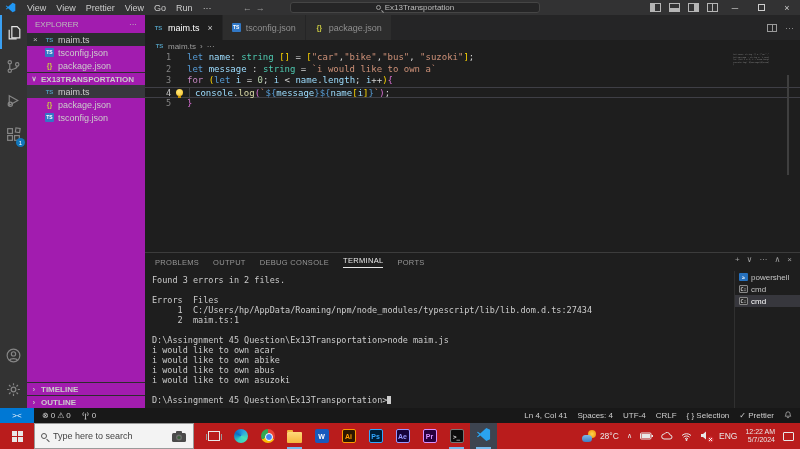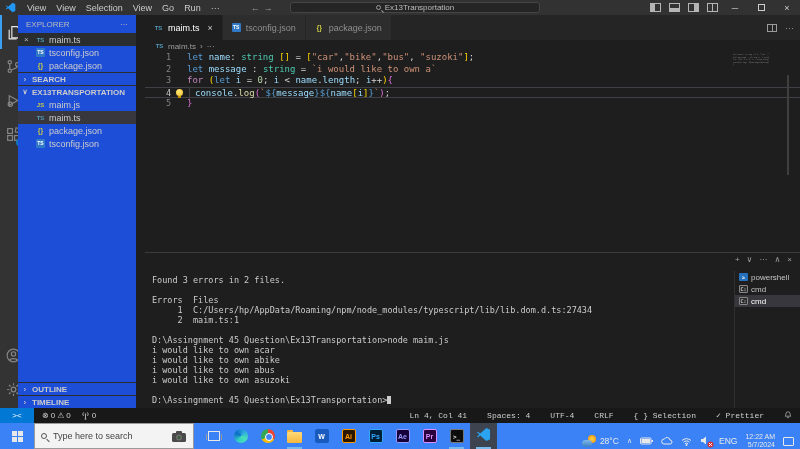--- a/index.html
+++ b/index.html
@@ -35,21 +35,21 @@
   .act-item { width:27px; height:34px; display:flex; align-items:center; justify-content:center;
     position:relative; }
   .act-item.active { border-left:2px solid #3aa0f3; }
   .act-item svg { width:17px; height:17px; stroke:#868686; fill:none; stroke-width:1.1; }
   .act-item.active svg { stroke:#e7e7e7; }
   .act-badge { position:absolute; right:2px; bottom:4px; min-width:9px; height:9px; border-radius:50%;
     background:#1177bb; color:#fff; font-size:6px; display:flex; align-items:center; justify-content:center; }
   #act-bottom { position:absolute; bottom:2px; left:0; width:27px; }
 
   
-  #sidebar { position:absolute; left:18px; top:15px; width:118px; bottom:41px; background:#1d4ed8;
+  #sidebar { position:absolute; left:27px; top:15px; width:118px; bottom:41px; background:#a21caf;
     font-size:9px; color:#cccccc; overflow:hidden; }
   #sidebar-header { height:18px; display:flex; align-items:center; justify-content:space-between;
     padding:0 8px; color:#bbbbbb; font-size:8px; }
   .sec-header { height:13px; display:flex; align-items:center; font-weight:bold; font-size:8px;
     color:#cccccc; padding-left:3px; gap:3px; border-top:1px solid #2d2d2d; }
   .sec-chev { font-size:7px; color:#cccccc; width:8px; text-align:center; }
   .file-row { height:13px; display:flex; align-items:center; padding-left:18px; gap:4px;
     color:#cccccc; white-space:nowrap; }
   .file-row.selected { background:#37373d; }
   .file-row.open-active { background:#2a2d2e; }
@@ -118,26 +118,26 @@
     color:#fff; flex:0 0 auto; font-family:"DejaVu Sans Mono",monospace; }
   .tl-ic.ps { background:#2671be; }
   .tl-ic.cmd { background:#2b2b2b; border:1px solid #888; line-height:6px; }
 
   
   #statusbar { position:absolute; left:0; bottom:26px; right:0; height:15px; background:#181818;
     display:flex; align-items:center; font-size:8px; color:#cfcfcf; }
   #remote-btn { width:34px; height:15px; background:#0078d4; color:#ffffff; display:flex;
     align-items:center; justify-content:center; font-size:8px; margin-right:8px; }
   .sb-item { margin-right:10px; display:flex; align-items:center; gap:2px; }
-  #sb-right { margin-left:auto; display:flex; align-items:center; gap:10px; padding-right:8px;font-family:Liberation Mono, monospace; }
+  #sb-right { margin-left:auto; display:flex; align-items:center; padding-right:8px; }
   .bell { width:8px; height:8px; }
 
   
-  #taskbar { position:absolute; left:0; bottom:0; right:0; height:26px; background:#3b82f6;
-    display:flex; align-items:flex-end; }
+  #taskbar { position:absolute; left:0; bottom:0; right:0; height:26px; background:#b91c1c;
+    display:flex; align-items:center; }
   #start-btn { width:34px; height:26px; display:flex; align-items:center; justify-content:center; }
   .win-logo { width:11px; height:11px; display:grid; grid-template-columns:5px 5px; gap:1px; }
   .win-logo div { background:#e8e8e8; }
   #tb-search { width:160px; height:26px; background:#f3f3f3; border:1px solid #9a9a9a; display:flex;
     align-items:center; gap:6px; padding:0 6px; color:#444; font-size:9px; }
   .mag-dark { display:inline-block; width:6px; height:6px; border:1px solid #555; border-radius:50%;
     position:relative; flex:0 0 auto; }
   .mag-dark::after { content:""; position:absolute; width:4px; height:1px; background:#555;
     transform:rotate(45deg); left:4px; top:6px; }
   #tb-search .camera { margin-left:auto; }
@@ -185,21 +185,21 @@
 </style>
 </head>
 <body>
 
 <div id="app">
 
   <div id="titlebar">
     <svg id="vscode-logo" viewBox="0 0 16 16">
       <path d="M11 1 4.5 7 2 5 1 5.7 3.5 8 1 10.3 2 11l2.5-2L11 15l4-2V3z" fill="#2196f3"></path>
     </svg>
-    <div id="menus"><span class="menu-item">View</span><span class="menu-item">View</span><span class="menu-item">Selection</span><span class="menu-item">View</span><span class="menu-item">Go</span><span class="menu-item">Run</span><span class="menu-item">···</span></div>
+    <div id="menus"><span class="menu-item">View</span><span class="menu-item">View</span><span class="menu-item">Prettier</span><span class="menu-item">View</span><span class="menu-item">Go</span><span class="menu-item">Run</span><span class="menu-item">···</span></div>
     <span class="nav-arrows"><span>←</span><span>→</span></span>
     <div id="title-search">
       <span class="mag"></span>
       <span>Ex13Transportation</span>
     </div>
     <div id="title-right">
       <span class="layout-ic l"></span>
       <span class="layout-ic b"></span>
       <span class="layout-ic r"></span>
       <span class="layout-ic g"></span>
@@ -271,52 +271,44 @@
         </div>
         <div class="file-row">
           <span class="fi fi-tile">TS</span>
           <span>tsconfig.json</span>
         </div>
         <div class="file-row">
           <span class="fi fi-json">{}</span>
           <span>package.json</span>
         </div>
         <div class="sec-header">
-          <span class="sec-chev">›</span>
-          <span>SEARCH</span>
-        </div>
-        <div class="sec-header">
           <span class="sec-chev">∨</span>
           <span>EX13TRANSPORTATION</span>
-        </div>
-        <div class="file-row">
-          <span class="fi fi-js">JS</span>
-          <span>maim.js</span>
         </div>
         <div class="file-row selected">
           <span class="fi fi-ts">TS</span>
           <span>maim.ts</span>
         </div>
         <div class="file-row">
           <span class="fi fi-json">{}</span>
           <span>package.json</span>
         </div>
         <div class="file-row">
           <span class="fi fi-tile">TS</span>
           <span>tsconfig.json</span>
         </div>
       </div>
     <div id="sidebar-bottom">
         <div class="sec-header">
           <span class="sec-chev">›</span>
-          <span>OUTLINE</span>
+          <span>TIMELINE</span>
         </div>
         <div class="sec-header">
           <span class="sec-chev">›</span>
-          <span>TIMELINE</span>
+          <span>OUTLINE</span>
         </div>
       </div>
   </div>
 
   <div id="editor">
     <div id="tabbar">
         <div class="tab active">
           <span class="fi fi-ts">TS</span>
           <span>maim.ts</span>
           <span class="tab-close">×</span>
@@ -366,20 +358,27 @@
         <div class="code-line">
           <span class="ln">5</span>
           <span class="code-margin"></span>
           <span class="code-text"><span class="tk-pu">}</span></span>
         </div>
       </div>
     <div id="minimap"><div style="color: rgb(138, 138, 138);">let name: string [] = ["car","bike","bus", "suzoki"];</div><div style="color: rgb(138, 138, 138);">let message : string = `i would like to own a`</div><div style="color: rgb(138, 138, 138);">for (let i = 0; i &lt; name.length; i++){</div><div style="color: rgb(138, 138, 138);">console.log(`${message}${name[i]}`);</div><div style="color: rgb(138, 138, 138);">}</div></div>
     <div id="editor-scrollbar"></div>
 
     <div id="panel">
+      <div id="panel-tabs">
+          <span class="panel-tab">PROBLEMS</span>
+          <span class="panel-tab">OUTPUT</span>
+          <span class="panel-tab">DEBUG CONSOLE</span>
+          <span class="panel-tab active">TERMINAL</span>
+          <span class="panel-tab">PORTS</span>
+        </div>
       <div id="panel-actions">
           <span>+</span>
           <span>∨</span>
           <span>···</span>
           <span>∧</span>
           <span>×</span>
         </div>
       <div id="term-out"><div>Found 3 errors in 2 files.</div><div> </div><div>Errors  Files</div><div>     1  C:/Users/hp/AppData/Roaming/npm/node_modules/typescript/lib/lib.dom.d.ts:27434</div><div>     2  maim.ts:1</div><div> </div><div>D:\Assingnment 45 Question\Ex13Transportation&gt;node maim.js</div><div>i would like to own acar</div><div>i would like to own abike</div><div>i would like to own abus</div><div>i would like to own asuzoki</div><div> </div><div>D:\Assingnment 45 Question\Ex13Transportation&gt;<span class="cursor-block"></span></div></div>
       <div id="term-list">
           <div class="tl-row">

